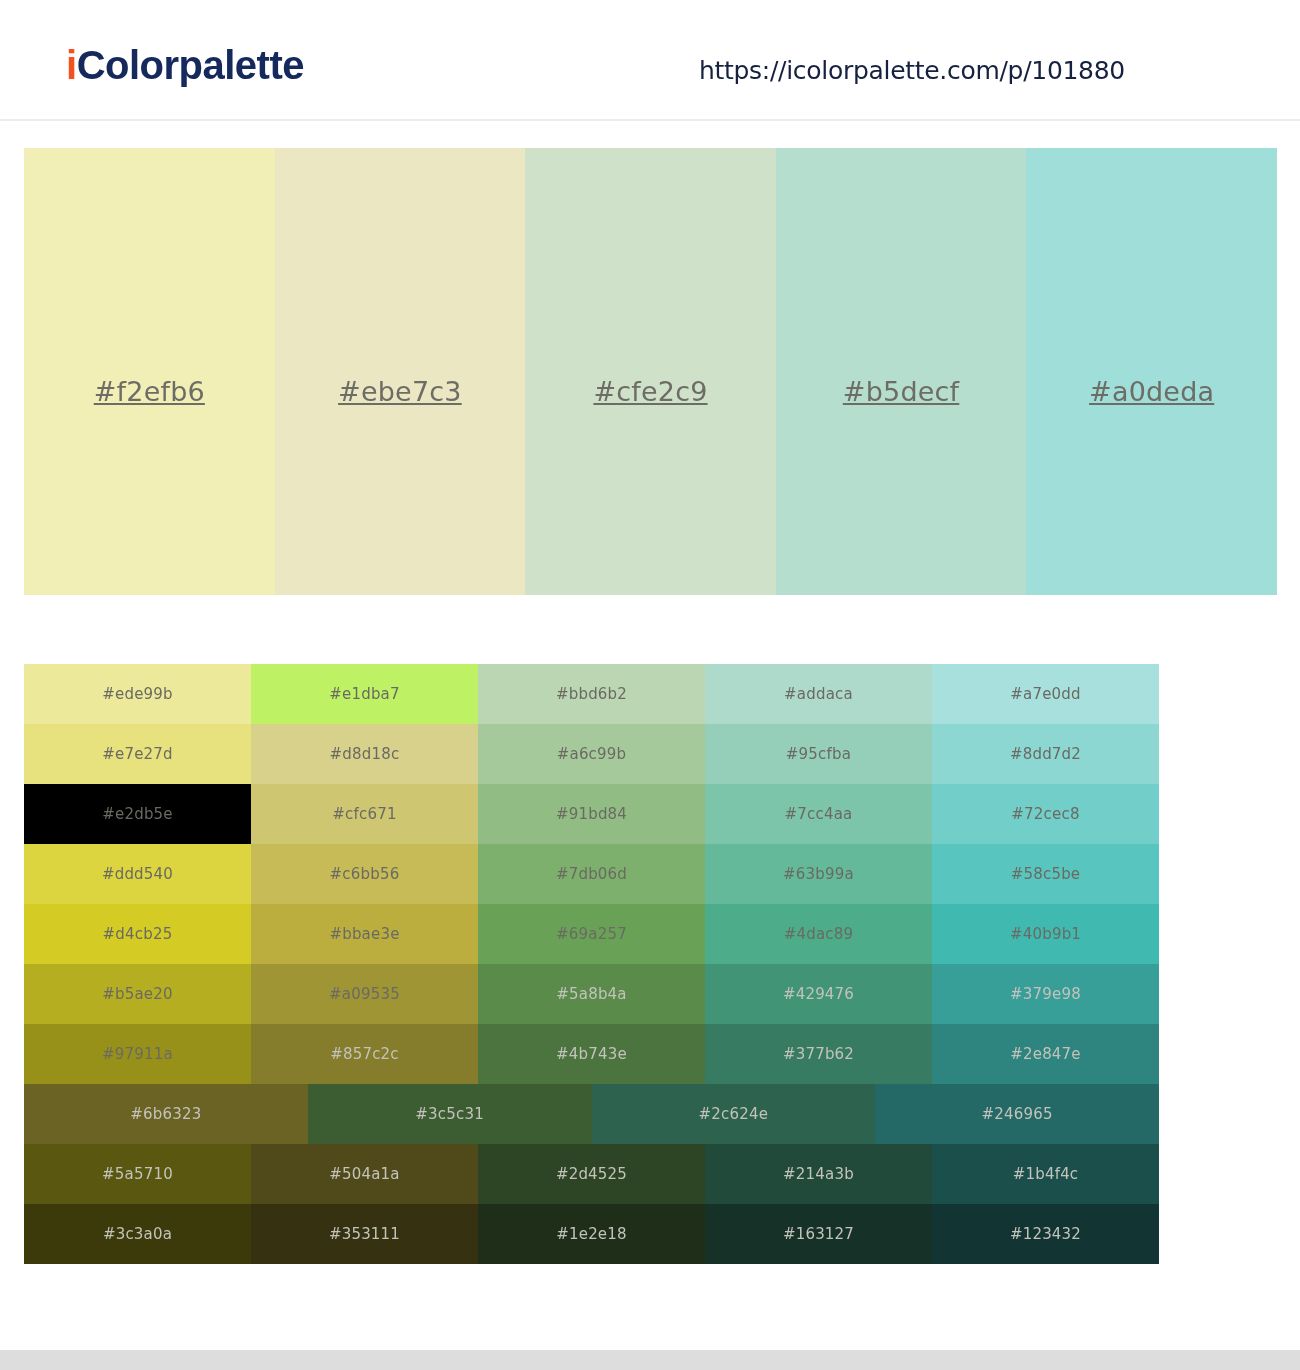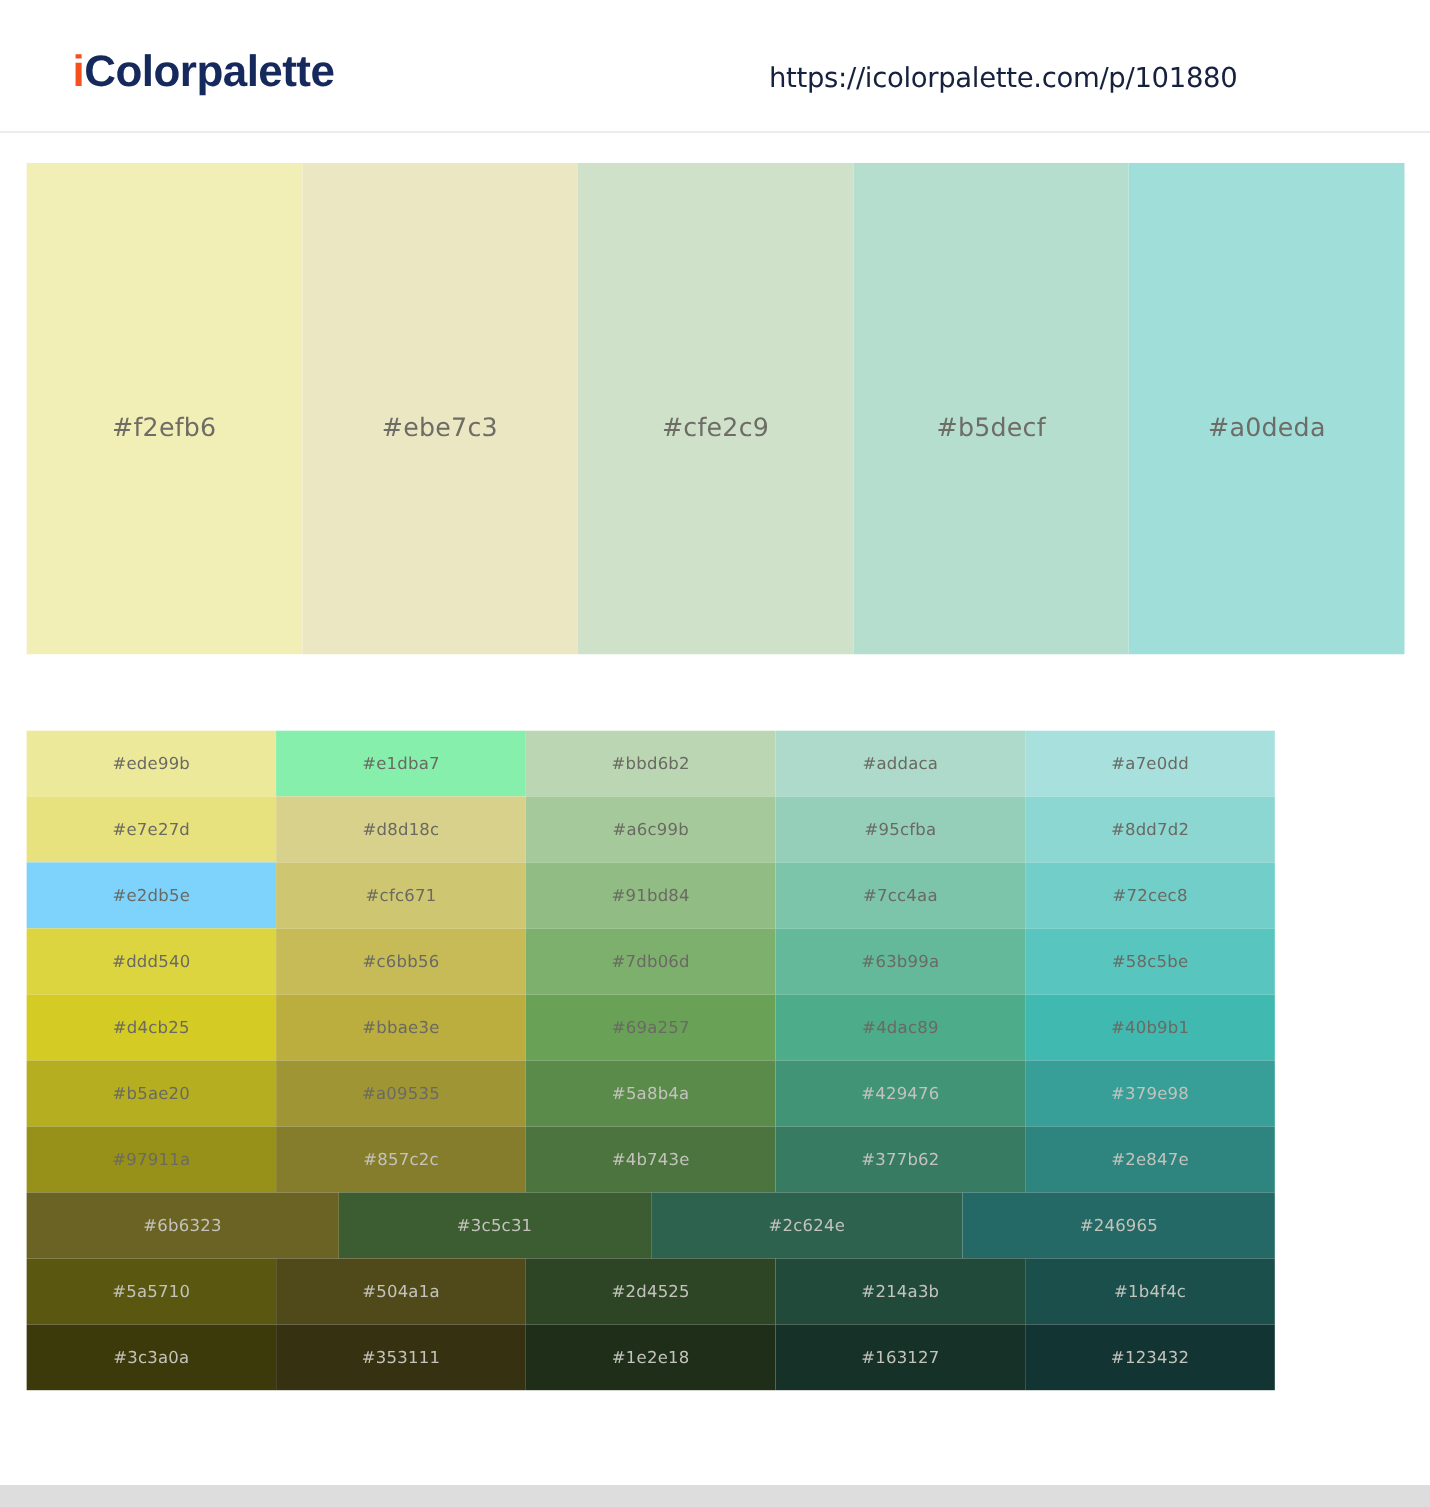--- a/index.html
+++ b/index.html
@@ -65,23 +65,24 @@
     flex: 1 1 0;
     position: relative;
   }
   .main-swatch .label {
     position: absolute;
     left: 0;
     right: 0;
     top: 228px;
     text-align: center;
     font-family: "DejaVu Sans", sans-serif;
-    font-size: 23px;
+    font-size: 27px;
     color: #6d6d66;
     letter-spacing: 0.2px;
+    text-decoration: underline;
   }
 
   
   .grid {
     position: absolute;
     left: 24px;
     top: 664px;
     width: 1135px;
     height: 600px;
     display: flex;
@@ -140,34 +141,34 @@
         <div class="label">#b5decf</div>
       </div>
       <div class="main-swatch" style="background: rgb(160, 222, 218);">
         <div class="label">#a0deda</div>
       </div>
     </div>
 
   <div class="grid">
       <div class="grid-row">
         <div class="grid-cell on-light" style="background: rgb(237, 233, 155);">#ede99b</div>
-        <div class="grid-cell on-light" style="background: #86efac;">#e1dba7</div>
+        <div class="grid-cell on-light" style="background: #bef264;">#e1dba7</div>
         <div class="grid-cell on-light" style="background: rgb(187, 214, 178);">#bbd6b2</div>
         <div class="grid-cell on-light" style="background: rgb(173, 218, 202);">#addaca</div>
         <div class="grid-cell on-light" style="background: rgb(167, 224, 221);">#a7e0dd</div>
       </div>
       <div class="grid-row">
         <div class="grid-cell on-light" style="background: rgb(231, 226, 125);">#e7e27d</div>
         <div class="grid-cell on-light" style="background: rgb(216, 209, 140);">#d8d18c</div>
         <div class="grid-cell on-light" style="background: rgb(166, 201, 155);">#a6c99b</div>
         <div class="grid-cell on-light" style="background: rgb(149, 207, 186);">#95cfba</div>
         <div class="grid-cell on-light" style="background: rgb(141, 215, 210);">#8dd7d2</div>
       </div>
       <div class="grid-row">
-        <div class="grid-cell on-light" style="background: #7dd3fc;">#e2db5e</div>
+        <div class="grid-cell on-light" style="background: #000000;">#e2db5e</div>
         <div class="grid-cell on-light" style="background: rgb(207, 198, 113);">#cfc671</div>
         <div class="grid-cell on-light" style="background: rgb(145, 189, 132);">#91bd84</div>
         <div class="grid-cell on-light" style="background: rgb(124, 196, 170);">#7cc4aa</div>
         <div class="grid-cell on-light" style="background: rgb(114, 206, 200);">#72cec8</div>
       </div>
       <div class="grid-row">
         <div class="grid-cell on-light" style="background: rgb(221, 213, 64);">#ddd540</div>
         <div class="grid-cell on-light" style="background: rgb(198, 187, 86);">#c6bb56</div>
         <div class="grid-cell on-light" style="background: rgb(125, 176, 109);">#7db06d</div>
         <div class="grid-cell on-light" style="background: rgb(99, 185, 154);">#63b99a</div>

